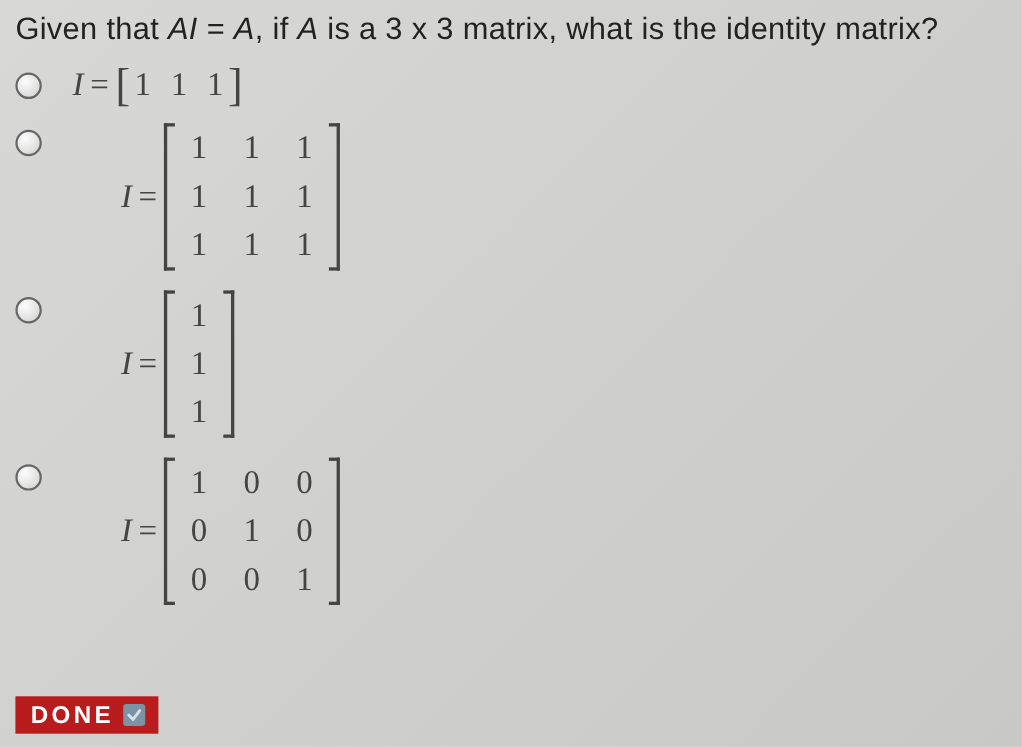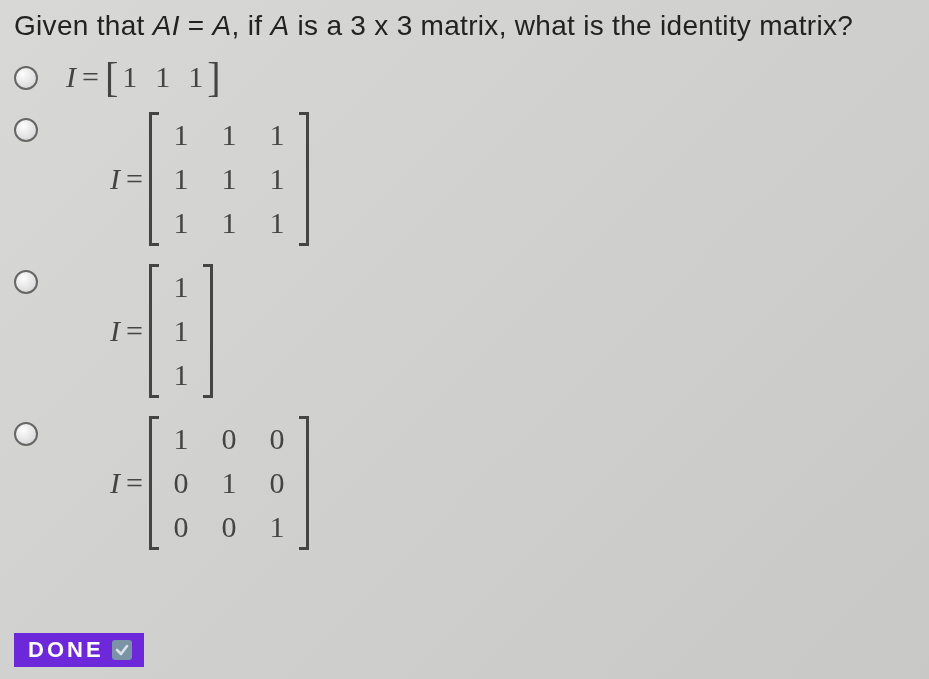--- a/index.html
+++ b/index.html
@@ -89,21 +89,21 @@
   .matrix-row1 {
     display: flex;
     gap: 18px;
     font-style: normal;
     padding: 0 4px;
   }
   .done-btn {
     position: absolute;
     left: 14px;
     bottom: 12px;
-    background: #6d28d9;
+    background: #b91c1c;
     color: #fff;
     font-weight: bold;
     font-size: 22px;
     letter-spacing: 3px;
     padding: 4px 12px 4px 14px;
     border: none;
     display: flex;
     align-items: center;
     gap: 8px;
     cursor: pointer;

